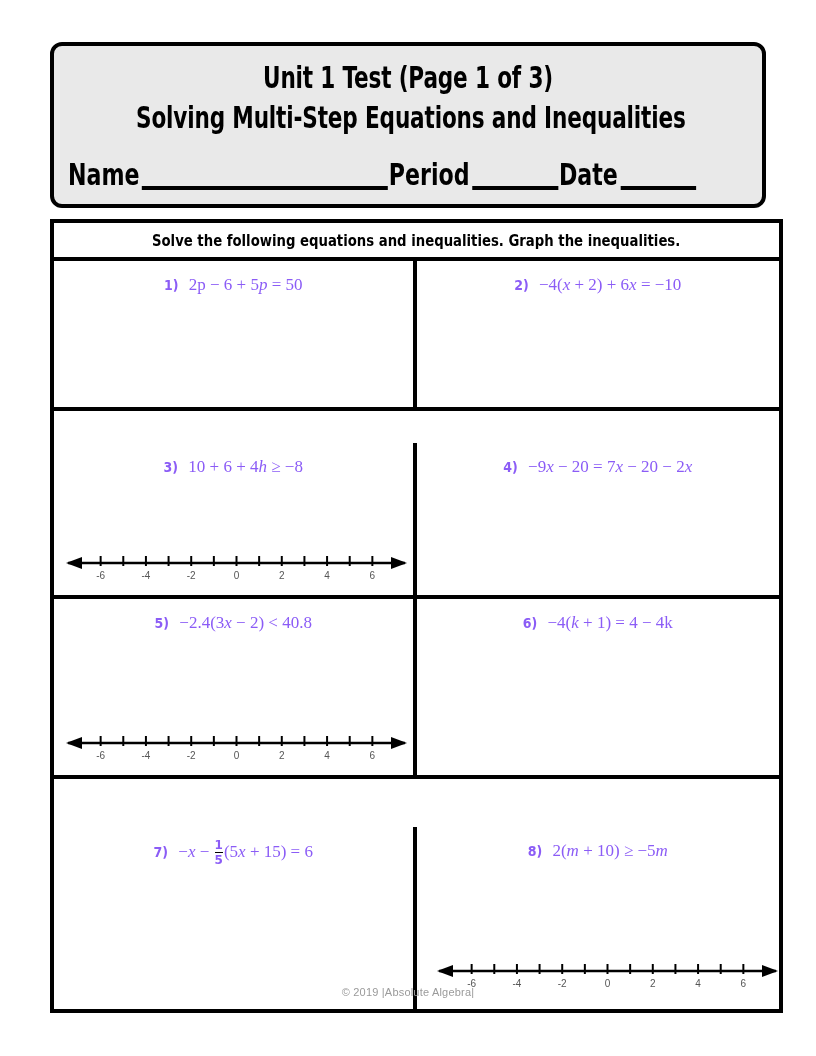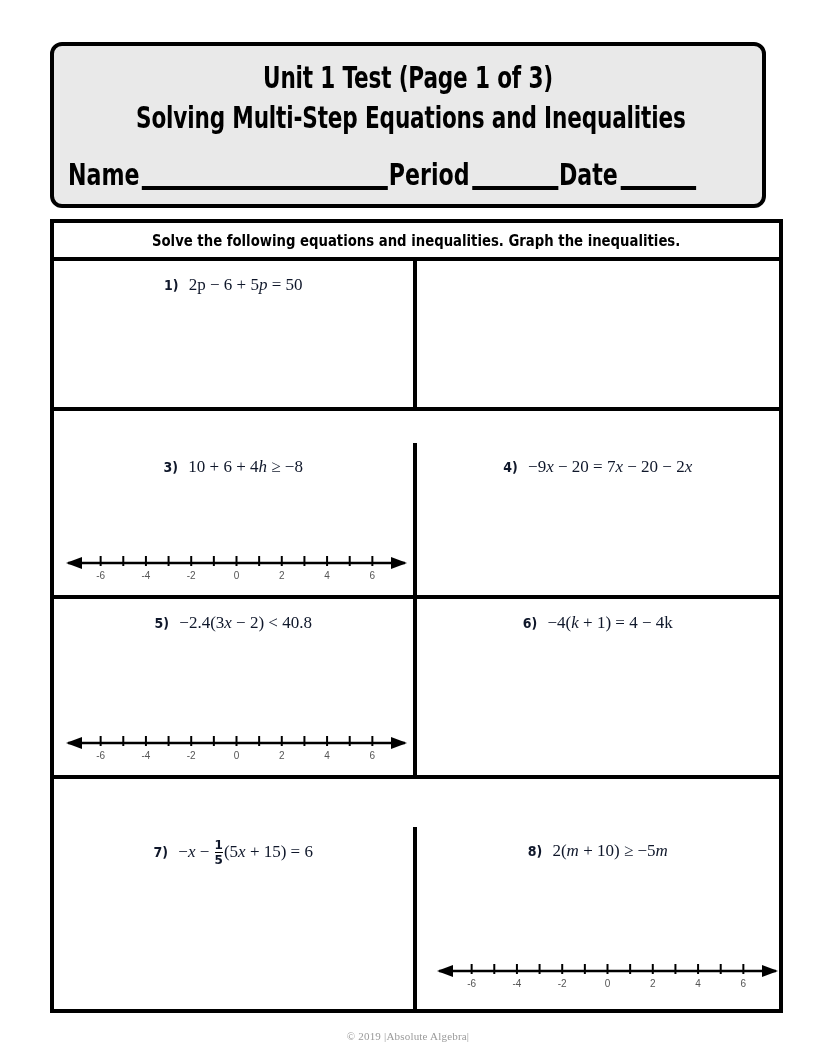--- a/index.html
+++ b/index.html
@@ -109,21 +109,21 @@
     box-sizing: border-box;
     width: 50%;
     position: relative;
     background: #fff;
   }
   .qcell.left { border-right: 4px solid #000; }
   .qtext {
     text-align: center;
     font-family: "Liberation Serif", serif;
     font-size: 17px;
-    color: #0f172a;
+    color: #8b5cf6;
     padding-top: 13px;
     line-height: 22px;
   }
   .qnum {
     font-family: "DejaVu Sans Condensed", "Liberation Sans Narrow", "Liberation Sans", sans-serif;
     font-weight: bold;
     font-size: 14px;
     margin-right: 6px;
   }
   .mi { font-style: italic; }
@@ -162,25 +162,24 @@
   }
   .numline svg { display: block; }
 
   
   .footer {
     position: absolute;
     left: 0;
     top: 986px;
     width: 816px;
     text-align: center;
-    font-family: Liberation Serif, serif;
+    font-family: Liberation Sans, sans-serif;
     font-size: 11px;
     color: #9a9a9a;
     letter-spacing: 0.2px;
-    margin-top: 44px;
   }
 </style>
 </head>
 <body>
 
 <div class="header-box">
   <div class="title-line title-1">Unit 1 Test (Page 1 of 3)</div>
   <div class="title-line title-2">Solving Multi-Step Equations and Inequalities</div>
   <div class="name-row">
     <span class="lbl">Name</span>
@@ -196,20 +195,26 @@
 
   <div class="instructions">
     <div class="itext">Solve the following equations and inequalities.  Graph the inequalities.</div>
   </div>
 
   <div class="qrow row-1">
     <div class="qcell left">
       <div class="qtext">
         <span class="qnum">1)</span>
         <span class="expr"><span class="mu">2</span><span class="mu">p</span><span class="mu"> − 6 + 5</span><span class="mi">p</span><span class="mu"> = 50</span></span>
+      </div>
+    </div>
+    <div class="qcell right">
+      <div class="qtext">
+        <span class="qnum">2)</span>
+        <span class="expr"><span class="mu">−4(</span><span class="mi">x</span><span class="mu"> + 2) + 6</span><span class="mi">x</span><span class="mu"> = −10</span></span>
       </div>
     </div>
   </div>
 
   <div class="qrow row-2">
     <div class="qcell left">
       <div class="qtext">
         <span class="qnum">3)</span>
         <span class="expr"><span class="mu">10 + 6 + 4</span><span class="mi">h</span><span class="mu"> ≥ −8</span></span>
       </div>

